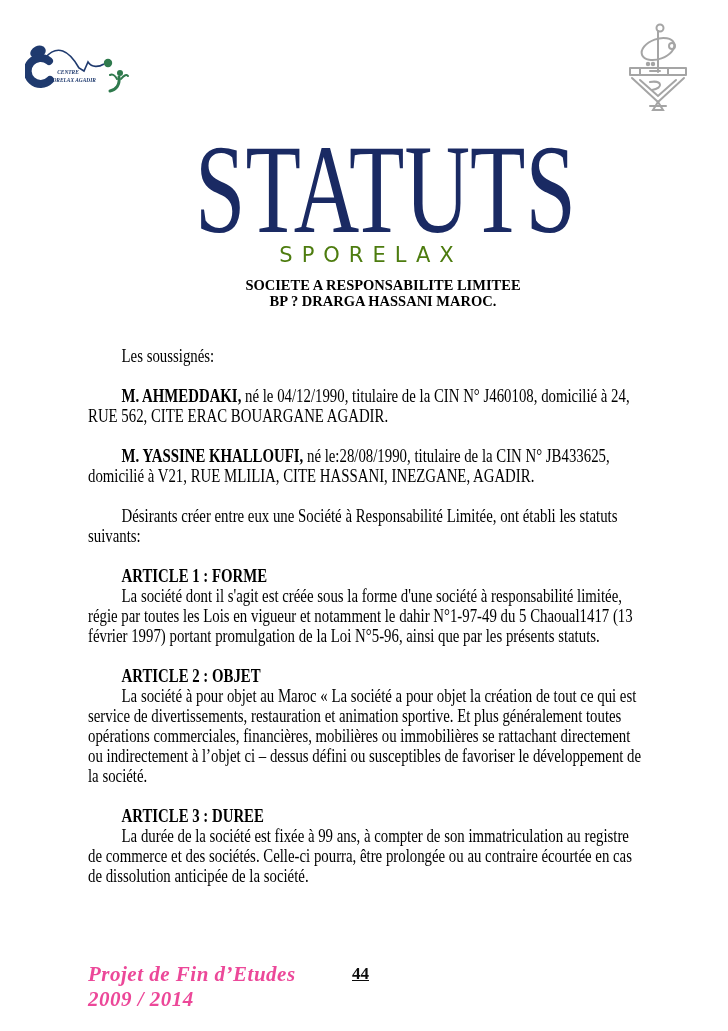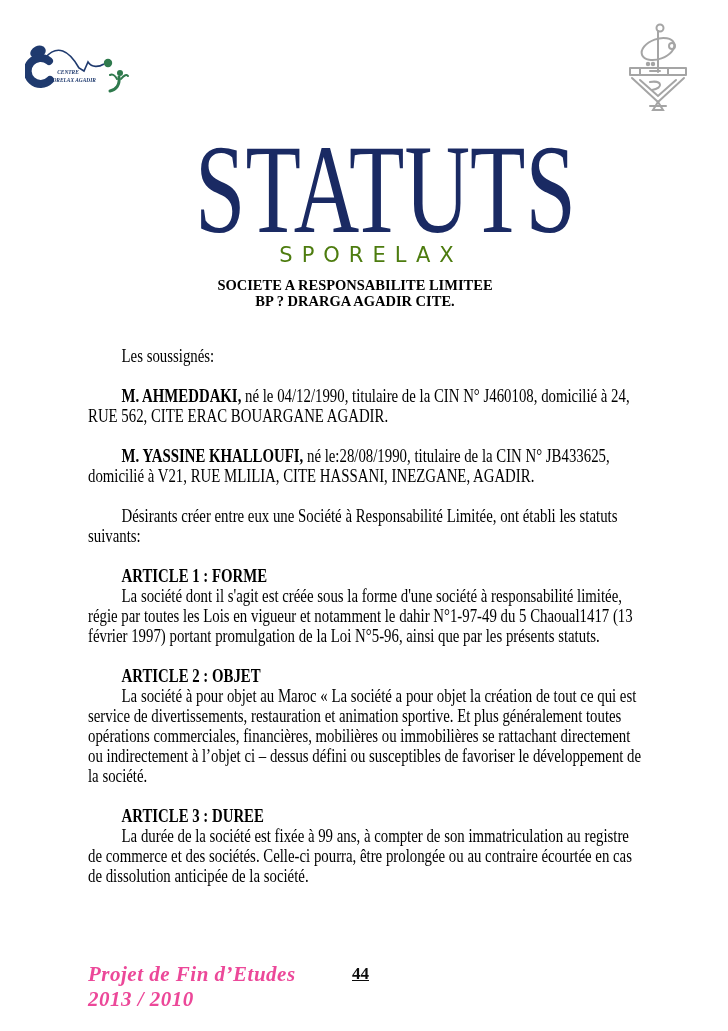--- a/index.html
+++ b/index.html
@@ -19,21 +19,21 @@
   }
   .title-inner { display:inline-block; transform:scaleX(0.72); transform-origin:center; }
 
   .subtitle {
     position:absolute; top:243px; left:88px; width:566px; text-align:center;
     font-family:"DejaVu Sans", sans-serif; font-size:21px; letter-spacing:9px;
     color:#4d7c0f; font-weight:400;
   }
 
   .doc-header {
-    position:absolute; top:277px; left:72px; width:566px; text-align:center;
+    position:absolute; top:277px; left:100px; width:566px; text-align:center;
     font-weight:bold; font-size:14.5px; line-height:16px; color:#000;
   }
 
   
   .content {
     position:absolute; top:346px; left:88px; width:712px;
     transform:scaleX(0.78); transform-origin:top left;
     font-size:19px; line-height:20px;
   }
   .content p { margin:0 0 20px 0; text-indent:43px; }
@@ -87,21 +87,21 @@
   </svg>
 
   <div class="title">
     <span class="title-inner">STATUTS</span>
   </div>
 
   <div class="subtitle">SPORELAX</div>
 
   <div class="doc-header">
     <div>SOCIETE A RESPONSABILITE LIMITEE</div>
-    <div>BP ? DRARGA AGADIR CITE.</div>
+    <div>BP ? DRARGA HASSANI MAROC.</div>
   </div>
 
   <div class="content">
     <p>Les soussignés:</p>
 
     <p><b>M. AHMEDDAKI,</b><span> né le 04/12/1990, titulaire de la CIN N° J460108, domicilié à 24, RUE 562, CITE ERAC BOUARGANE AGADIR.</span></p>
 
     <p><b>M. YASSINE KHALLOUFI,</b><span> né le:28/08/1990, titulaire de la CIN N° JB433625, domicilié à V21, RUE MLILIA, CITE HASSANI, INEZGANE, AGADIR.</span></p>
 
     <p>Désirants créer entre eux une Société à Responsabilité Limitée, ont établi les statuts suivants:</p>
@@ -117,17 +117,17 @@
     </div>
 
     <div class="article">
       <h3>ARTICLE 3 : DUREE</h3>
       <p>La durée de la société est fixée à 99 ans, à compter de son immatriculation au registre de commerce et des sociétés. Celle-ci pourra, être prolongée ou au contraire écourtée en cas de dissolution anticipée de la société.</p>
     </div>
   </div>
 
   <div class="footer">
     <div>Projet de Fin d’Etudes</div>
-    <div>2013 / 2010</div>
+    <div>2009 / 2014</div>
   </div>
   <div class="page-number">44</div>
 
 </div>
 
 </body></html>

